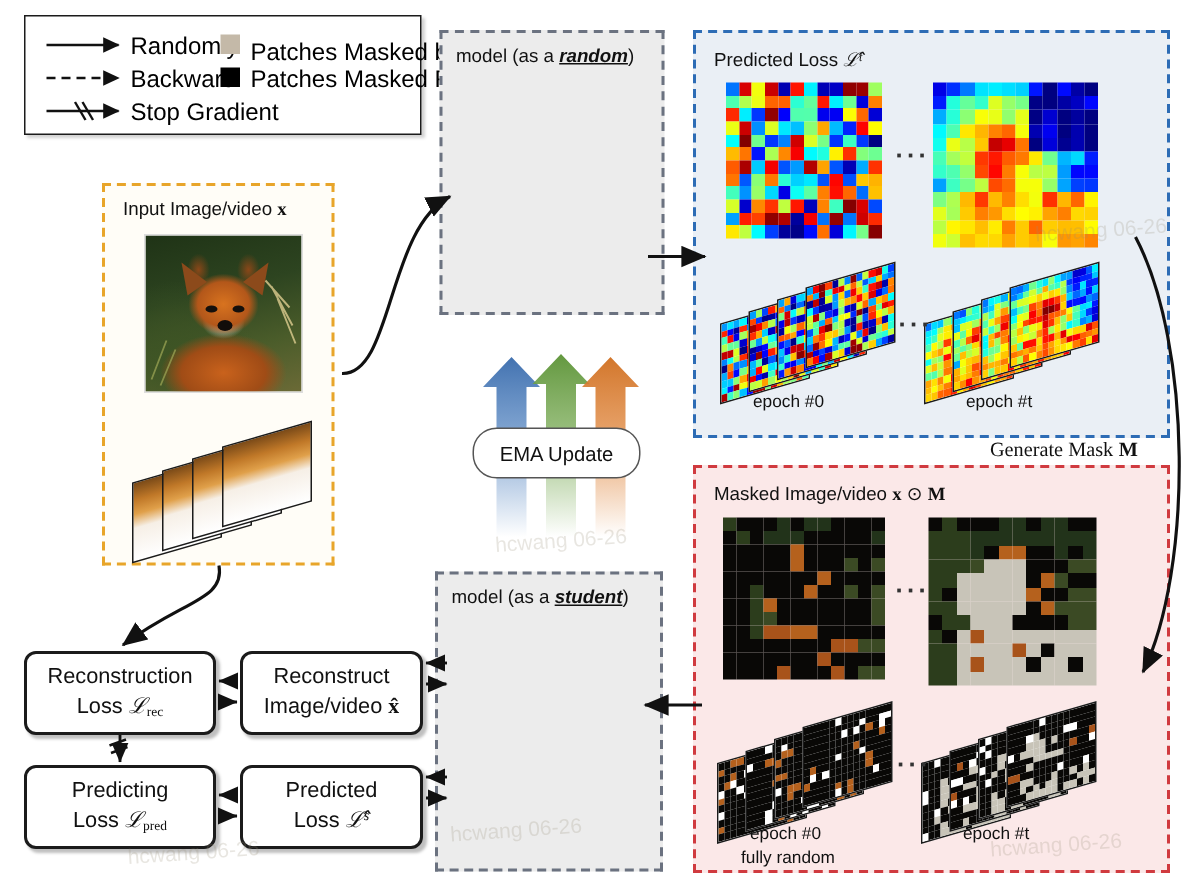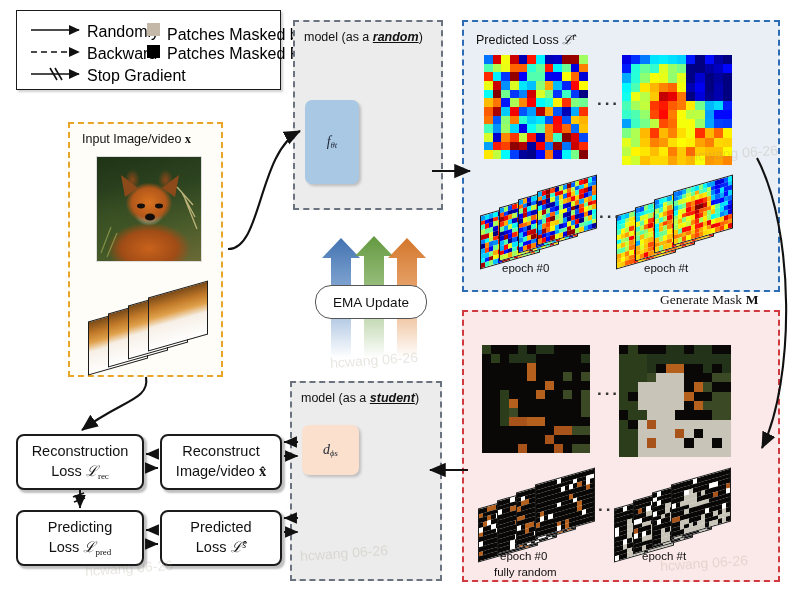--- a/index.html
+++ b/index.html
@@ -101,32 +101,26 @@
       <div class="tile" style="left: 20px; top: 16px; width: 58px; height: 52px; transform: skewY(-16deg); border: 1px solid rgb(27, 27, 27); background: linear-gradient(rgb(122, 74, 24) 0%, rgb(192, 120, 40) 22%, rgb(224, 160, 74) 40%, rgb(246, 239, 230) 58%, rgb(255, 255, 255) 100%);"></div>
       <div class="tile" style="left: 40px; top: 8px; width: 58px; height: 52px; transform: skewY(-16deg); border: 1px solid rgb(27, 27, 27); background: linear-gradient(rgb(122, 74, 24) 0%, rgb(192, 120, 40) 22%, rgb(224, 160, 74) 40%, rgb(246, 239, 230) 58%, rgb(255, 255, 255) 100%);"></div>
       <div class="tile" style="left: 60px; top: 0px; width: 58px; height: 52px; transform: skewY(-16deg); border: 1px solid rgb(27, 27, 27); background: linear-gradient(rgb(122, 74, 24) 0%, rgb(192, 120, 40) 22%, rgb(224, 160, 74) 40%, rgb(246, 239, 230) 58%, rgb(255, 255, 255) 100%);"></div>
     </div>
 </div>
 
 <div id="teacher-panel" class="panel">
   <span class="ptitle" style="left:9px;top:8px">
     <span>model (as a </span><b><i><u>random</u></i></b><span>)</span>
   </span>
-  <div class="mbox" style="left:10px;top:78px;width:54px;height:84px;background:#a8c8e4">
-    <span class="mathi">f<span class="sub">θt</span></span>
-  </div>
 </div>
 
 <div id="student-panel" class="panel">
   <span class="ptitle" style="left:9px;top:8px">
     <span>model (as a </span><b><i><u>student</u></i></b><span>)</span>
   </span>
-  <div class="mbox" style="left:10px;top:42px;width:57px;height:50px;background:#fae0cd">
-    <span class="mathi">d<span class="sub">ϕs</span></span>
-  </div>
 </div>
 
 <svg class="ov">
   <defs>
     <linearGradient id="gb" x1="0" y1="1" x2="0" y2="0">
       <stop offset="0" stop-color="#5b8ac4" stop-opacity="0"></stop>
       <stop offset="0.55" stop-color="#5b8ac4" stop-opacity="0.75"></stop>
       <stop offset="1" stop-color="#4272b0" stop-opacity="1"></stop>
     </linearGradient>
     <linearGradient id="gg" x1="0" y1="1" x2="0" y2="0">
@@ -1696,20 +1690,23 @@
         <div style="background: rgb(255, 223, 0);"></div>
         <div style="background: rgb(227, 0, 0);"></div>
       </div>
     </div>
   <span class="dots" style="left:135px;top:185px">···</span>
   <span class="lbl" style="left:38px;top:240px">epoch #0</span>
   <span class="lbl" style="left:180px;top:240px">epoch #t</span>
 </div>
 
 <div id="mask-panel" class="panel">
+  <span class="ptitle" style="left:12px;top:9px">
+    <span>Masked Image/video</span> <b class="mathu">x</b> <span class="mathu">⊙</span> <b class="mathu">M</b>
+  </span>
   <div class="grid" id="mk-e0" style="left:18px;top:33px;width:108px;height:108px;grid-template-columns:repeat(12,1fr);grid-template-rows:repeat(12,1fr)">
       <div style="background: rgb(44, 61, 28);"></div>
       <div style="background: rgb(9, 8, 6);"></div>
       <div style="background: rgb(9, 8, 6);"></div>
       <div style="background: rgb(9, 8, 6);"></div>
       <div style="background: rgb(34, 51, 26);"></div>
       <div style="background: rgb(9, 8, 6);"></div>
       <div style="background: rgb(34, 51, 26);"></div>
       <div style="background: rgb(34, 51, 26);"></div>
       <div style="background: rgb(9, 8, 6);"></div>

